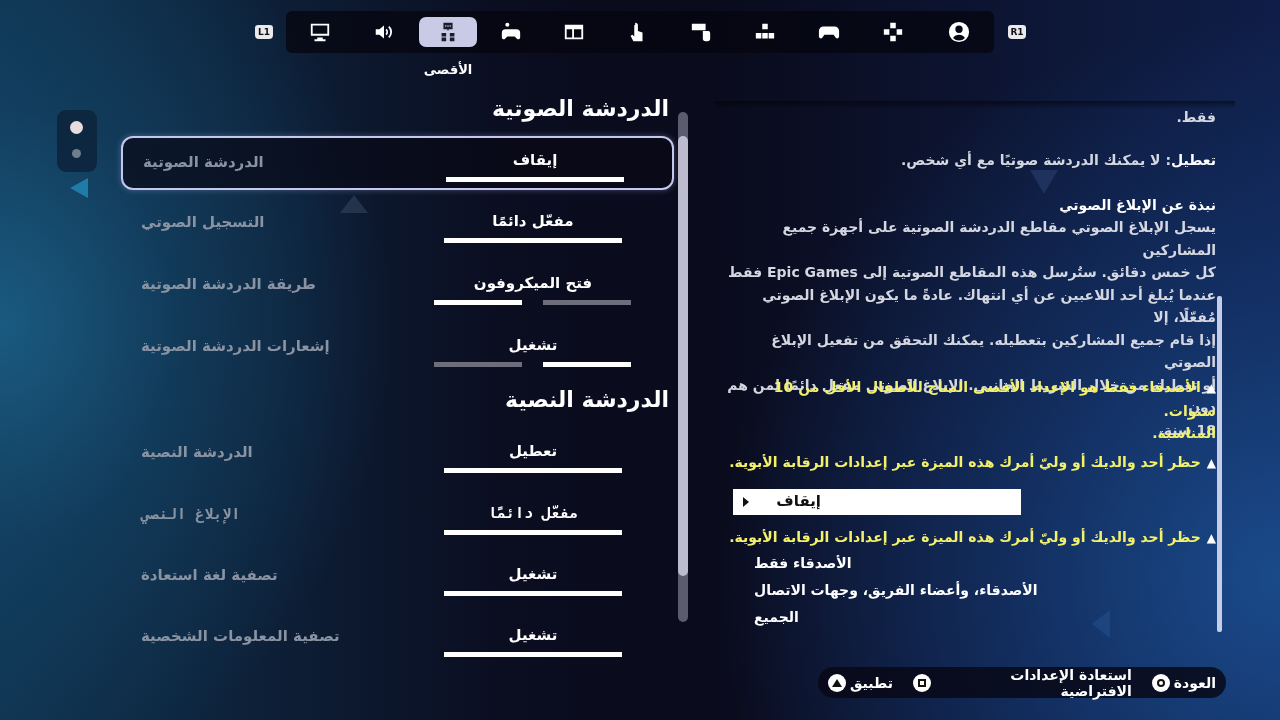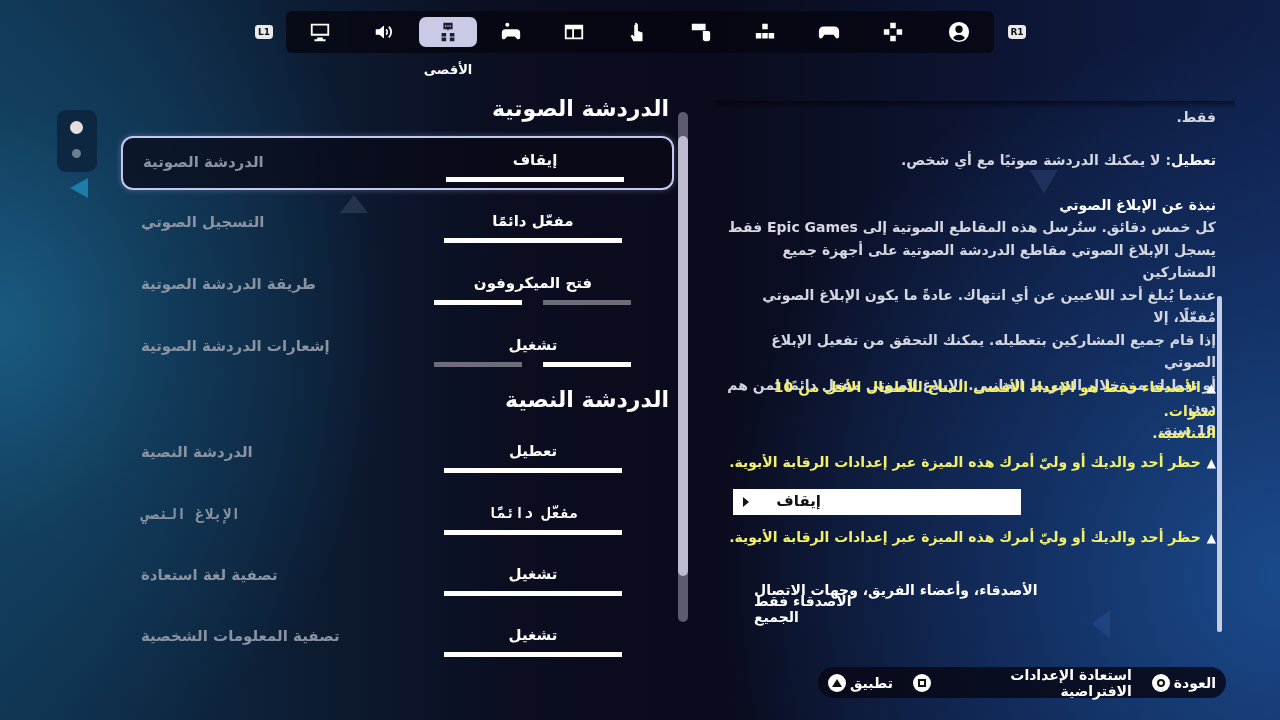--- a/index.html
+++ b/index.html
@@ -274,22 +274,22 @@
   <div class="thumb"></div>
 </div>
 
 <div class="top-fade"></div>
 <div class="desc" style="top:106px;">فقط.</div>
 <div class="desc" style="top:149px;">
   <b>تعطيل</b><span>: لا يمكنك الدردشة صوتيًا مع أي شخص.</span>
 </div>
 <div class="desc desc-h" style="top:194px;">نبذة عن الإبلاغ الصوتي</div>
 <div class="desc" style="top:216px;">
+  <div>يسجل الإبلاغ الصوتي مقاطع الدردشة الصوتية على أجهزة جميع المشاركين</div>
   <div>كل خمس دقائق. ستُرسل هذه المقاطع الصوتية إلى Epic Games فقط</div>
-  <div>يسجل الإبلاغ الصوتي مقاطع الدردشة الصوتية على أجهزة جميع المشاركين</div>
   <div>عندما يُبلغ أحد اللاعبين عن أي انتهاك. عادةً ما يكون الإبلاغ الصوتي مُفعّلًا، إلا</div>
   <div>إذا قام جميع المشاركين بتعطيله. يمكنك التحقق من تفعيل الإبلاغ الصوتي</div>
   <div>أو تعطيله من خلال الشريط الجانبي. الإبلاغ الصوتي مفعل دائمًا لمن هم دون</div>
   <div>18 سنة.</div>
 </div>
 
 <div class="desc warn" style="top:376px;">
   <div><span class="warn-icon">▲</span><span>الأصدقاء فقط هو الإعداد الأقصى المتاح للأطفال الأقل من 10 سنوات.</span></div>
   <div>المناسبة.</div>
 </div>
@@ -299,21 +299,21 @@
 
 <div class="dropdown-box">
   <span class="val">إيقاف</span>
   <span class="tri"></span>
 </div>
 
 <div class="desc warn" style="top:526px;">
   <span class="warn-icon">▲</span><span>حظر أحد والديك أو وليّ أمرك هذه الميزة عبر إعدادات الرقابة الأبوية.</span>
 </div>
 
-<div class="opt" style="top:555px;margin-top:38px;">الأصدقاء فقط</div>
+<div class="opt" style="top:555px;">الأصدقاء فقط</div>
 <div class="opt" style="top:582px;">الأصدقاء، وأعضاء الفريق، وجهات الاتصال</div>
 <div class="opt" style="top:609px;">الجميع</div>
 
 <div class="scroll-right"></div>
 
 <div class="hints">
   <div class="hint">
     <span class="lbl">العودة</span>
     <span class="btn-glyph">
         <span class="g-circle"></span>

